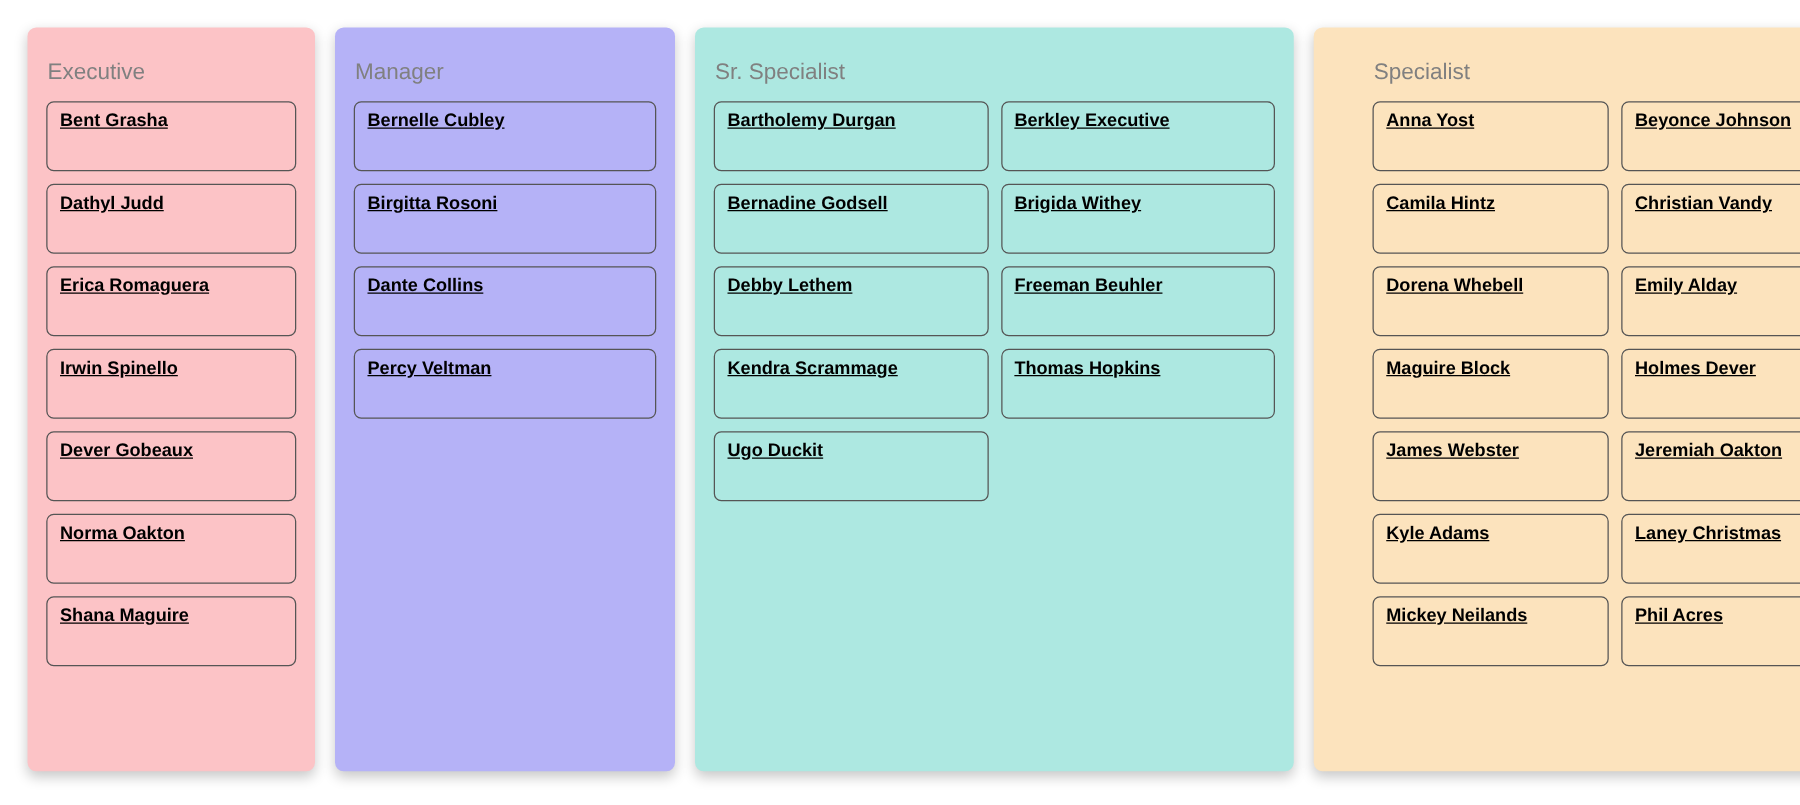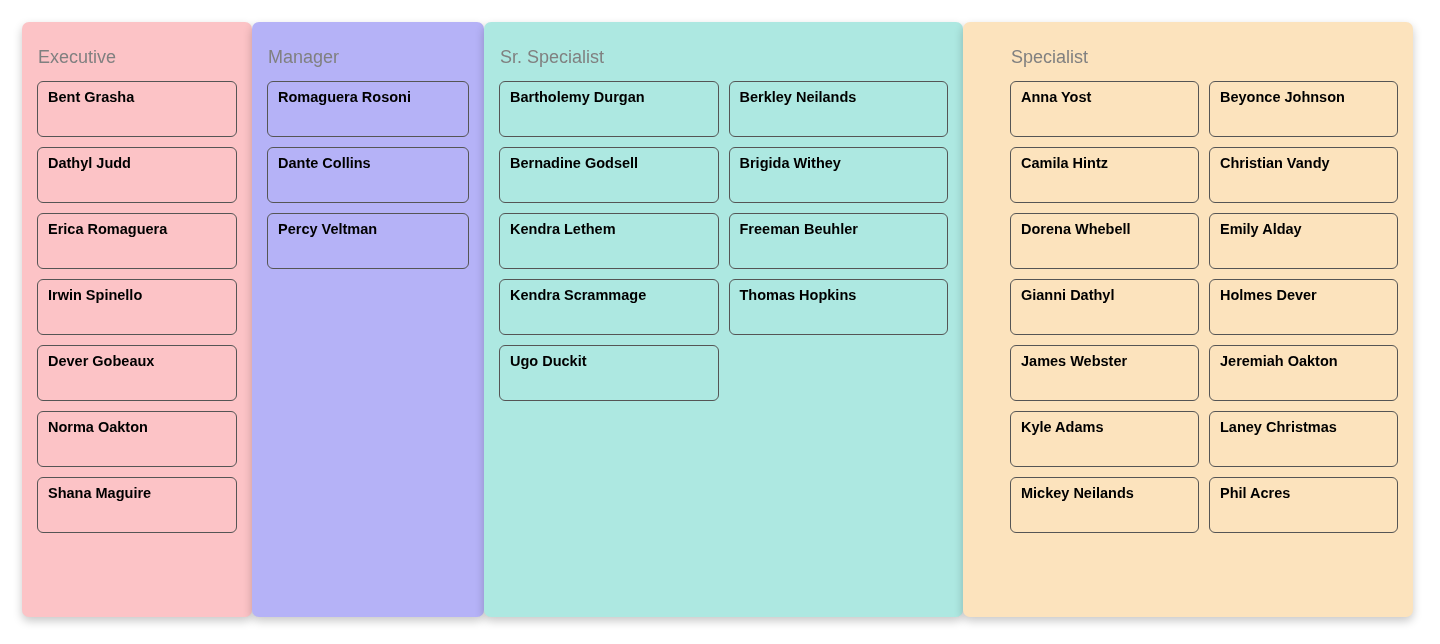--- a/index.html
+++ b/index.html
@@ -7,44 +7,46 @@
     margin: 0;
     padding: 0;
     width: 1440px;
     height: 644px;
     background: #ffffff;
     font-family: "Liberation Sans", sans-serif;
     overflow: hidden;
   }
   .board {
     display: flex;
+    gap: 16px;
     padding: 22px 0 0 22px;
     align-items: flex-start;
   }
   .column {
     height: 595px;
     border-radius: 7px;
     padding: 24px 15px 15px 15px;
     box-shadow: 0 4px 10px rgba(0,0,0,0.22);
     flex: 0 0 auto;
   }
   .column.col-0 { width: 230px; }
-  .column.col-1 { width: 232px; }
+  .column.col-1 { width: 272px; }
   .column.col-2 { width: 479px; }
   .column.col-3 { width: 450px; padding-left: 47px; }
   .column-title {
     font-size: 18px;
     color: #808080;
     margin: 0 0 13px 1px;
     line-height: 22px;
     font-weight: normal;
   }
   .cards {
     display: grid;
     gap: 10px;
+    text-decoration: underline;
   }
   .cards.single { grid-template-columns: 1fr; }
   .cards.double { grid-template-columns: 1fr 1fr; }
   .card {
     height: 56px;
     background: transparent;
     border: 1.5px solid #555555;
     border-radius: 6px;
     padding: 6px 10px;
   }
@@ -82,47 +84,50 @@
         </div>
         <div class="card">
           <div class="card-title">Shana Maguire</div>
         </div>
       </div>
     </div>
     <div class="column col-1" style="background: rgb(181, 178, 247);">
       <h2 class="column-title">Manager</h2>
       <div class="cards single">
         <div class="card">
-          <div class="card-title">Romaguera Rosoni</div>
+          <div class="card-title">Bernelle Cubley</div>
+        </div>
+        <div class="card">
+          <div class="card-title">Birgitta Rosoni</div>
         </div>
         <div class="card">
           <div class="card-title">Dante Collins</div>
         </div>
         <div class="card">
           <div class="card-title">Percy Veltman</div>
         </div>
       </div>
     </div>
     <div class="column col-2" style="background: rgb(173, 232, 225);">
       <h2 class="column-title">Sr. Specialist</h2>
       <div class="cards double">
         <div class="card">
           <div class="card-title">Bartholemy Durgan</div>
         </div>
         <div class="card">
-          <div class="card-title">Berkley Neilands</div>
+          <div class="card-title">Berkley Executive</div>
         </div>
         <div class="card">
           <div class="card-title">Bernadine Godsell</div>
         </div>
         <div class="card">
           <div class="card-title">Brigida Withey</div>
         </div>
         <div class="card">
-          <div class="card-title">Kendra Lethem</div>
+          <div class="card-title">Debby Lethem</div>
         </div>
         <div class="card">
           <div class="card-title">Freeman Beuhler</div>
         </div>
         <div class="card">
           <div class="card-title">Kendra Scrammage</div>
         </div>
         <div class="card">
           <div class="card-title">Thomas Hopkins</div>
         </div>
@@ -146,21 +151,21 @@
         <div class="card">
           <div class="card-title">Christian Vandy</div>
         </div>
         <div class="card">
           <div class="card-title">Dorena Whebell</div>
         </div>
         <div class="card">
           <div class="card-title">Emily Alday</div>
         </div>
         <div class="card">
-          <div class="card-title">Gianni Dathyl</div>
+          <div class="card-title">Maguire Block</div>
         </div>
         <div class="card">
           <div class="card-title">Holmes Dever</div>
         </div>
         <div class="card">
           <div class="card-title">James Webster</div>
         </div>
         <div class="card">
           <div class="card-title">Jeremiah Oakton</div>
         </div>

